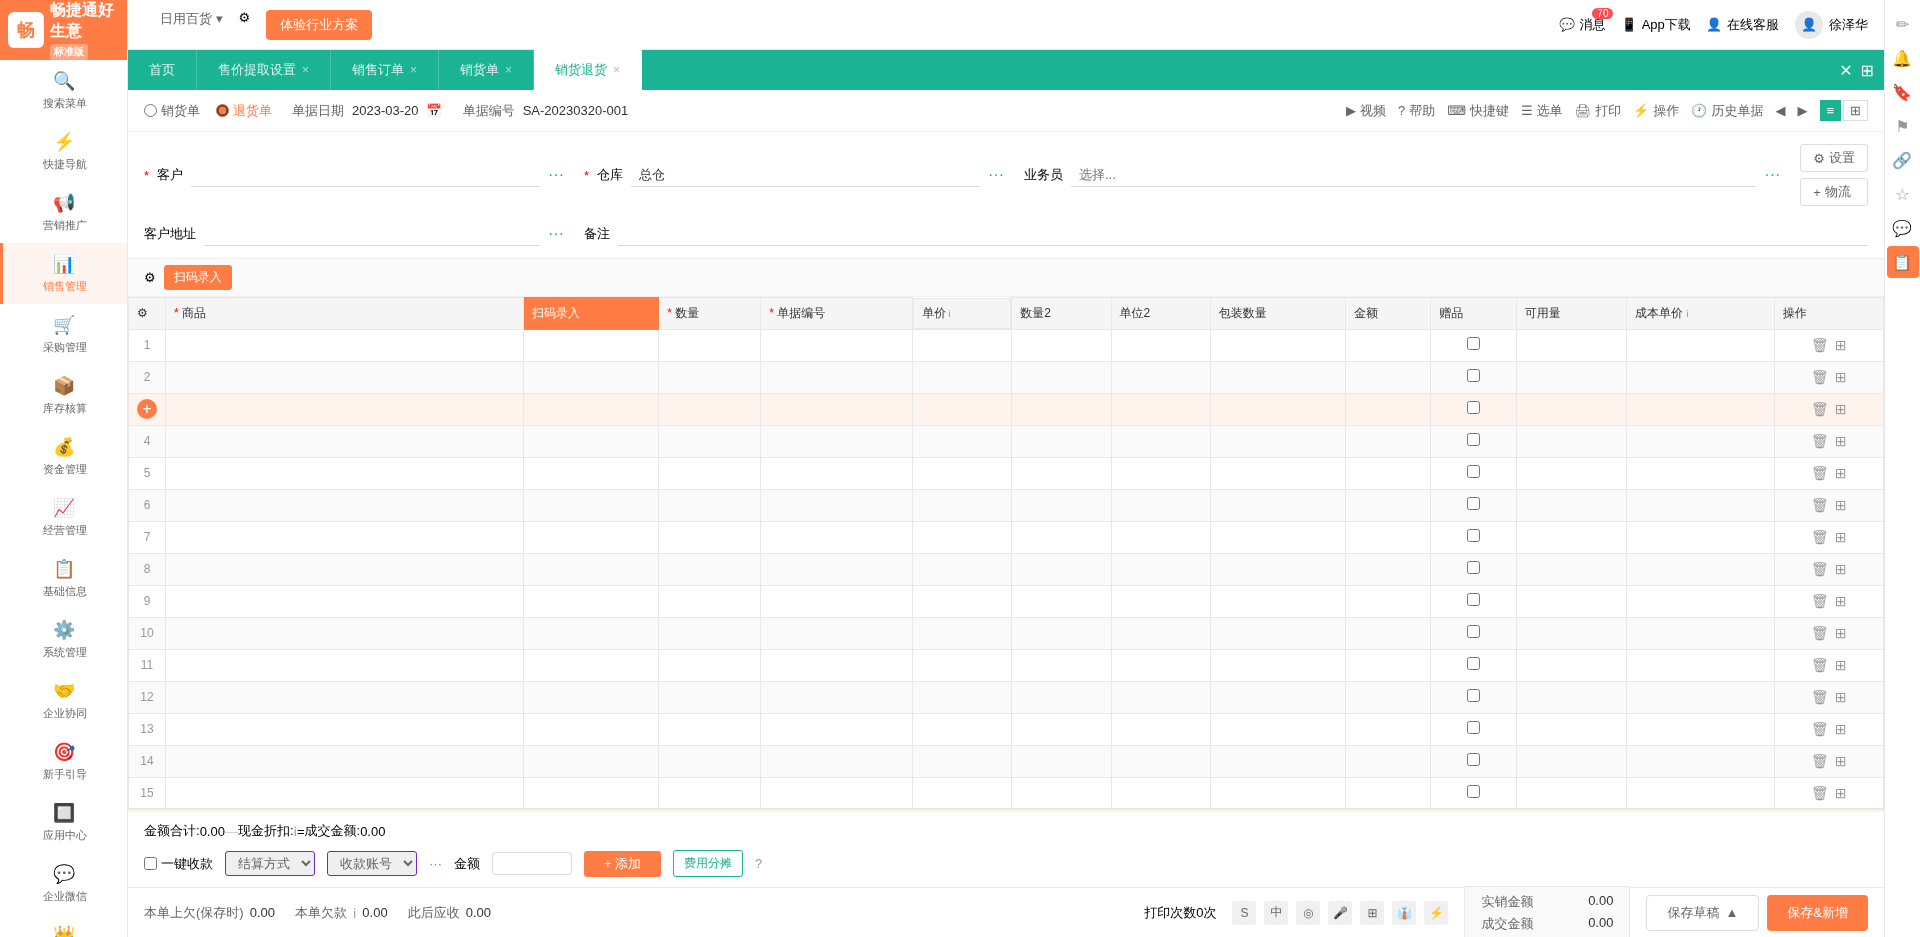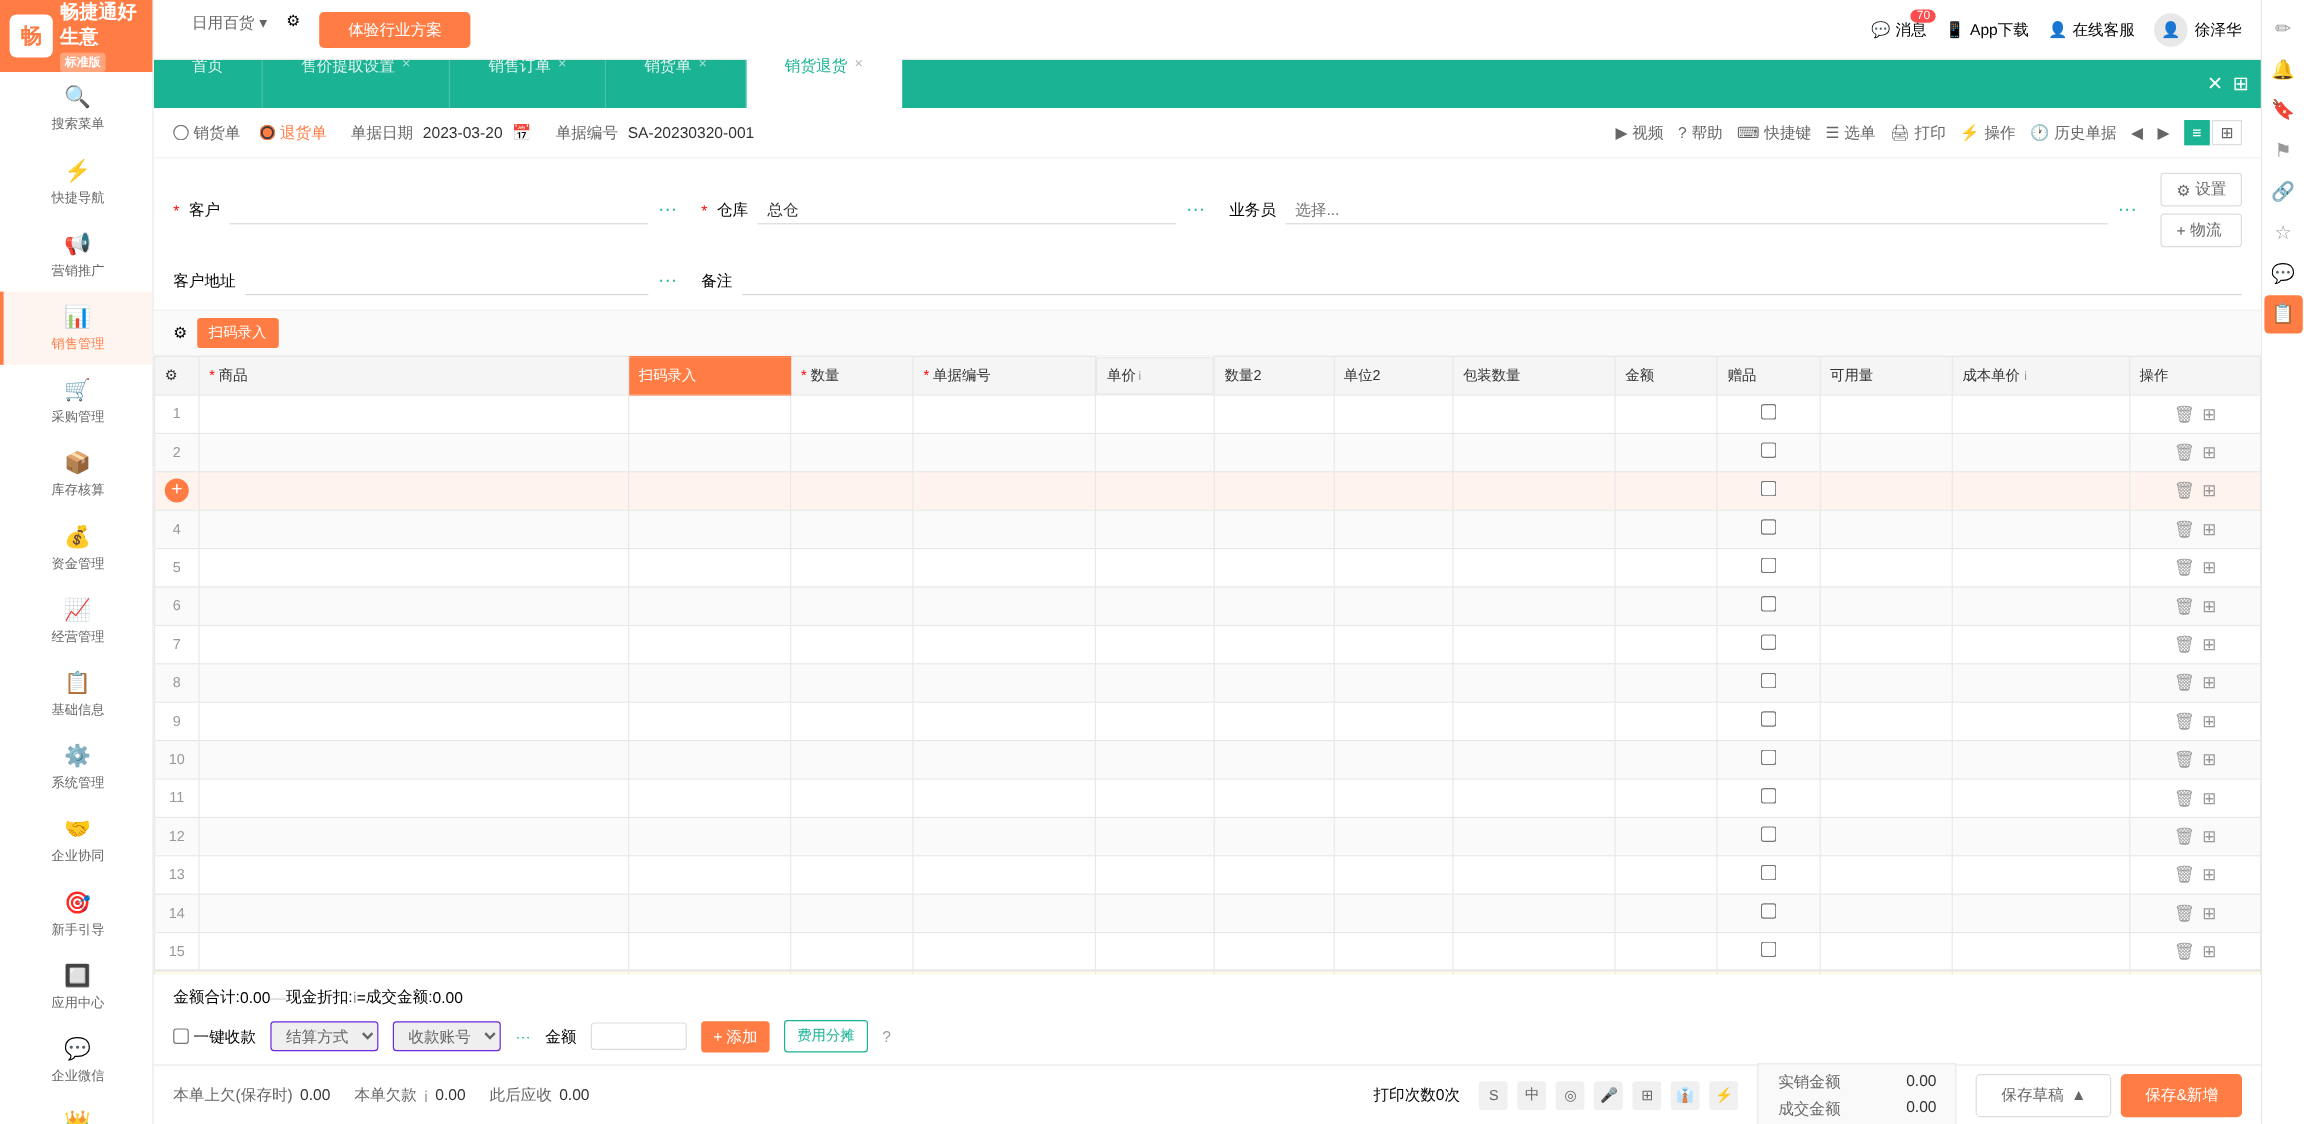--- a/index.html
+++ b/index.html
@@ -16,29 +16,29 @@
     .sidebar-item .si-label { font-size: 11px; text-align: center; }
 
     
     .main { flex: 1; display: flex; flex-direction: column; overflow: hidden; }
     
     
     .topbar { height: 50px; background: #fff; display: flex; align-items: center; padding: 0 16px; border-bottom: 1px solid #e8e8e8; justify-content: space-between; flex-shrink: 0; }
     .topbar-left { display: flex; align-items: flex-start; gap: 16px; margin-left: 16px; }
     .topbar-menu-btn { display: flex; align-items: center; gap: 4px; color: #666; cursor: pointer; font-size: 13px; }
     .topbar-right { display: flex; align-items: center; gap: 16px; }
-    .topbar-exp-btn { background: #ff7d45; color: #fff; border: none; padding: 6px 24px; border-radius: 4px; cursor: pointer; font-size: 13px; }
+    .topbar-exp-btn { background: #ff7d45; color: #fff; border: none; padding: 6px 14px; border-radius: 4px; cursor: pointer; font-size: 13px; }
     .topbar-icon-item { display: flex; align-items: center; gap: 4px; cursor: pointer; position: relative; }
     .badge { background: #ff4d4f; color: #fff; border-radius: 10px; font-size: 10px; padding: 0 5px; min-width: 18px; text-align: center; position: absolute; top: -8px; right: -8px; }
     .topbar-user { display: flex; align-items: center; gap: 6px; cursor: pointer; }
     .user-avatar { width: 28px; height: 28px; background: #e8e8e8; border-radius: 50%; display: flex; align-items: center; justify-content: center; color: #666; }
 
     
     .tabbar { height: 40px; background: #1ab394; display: flex; align-items: center; padding: 0; flex-shrink: 0; position: relative; }
-    .tab { display: flex; padding: 0 32px; height: 48px; color: rgba(255,255,255,0.85); cursor: pointer; gap: 6px; font-size: 13px; border-right: 1px solid rgba(255,255,255,0.2); }
+    .tab { display: flex; align-items: center; padding: 0 21px; height: 48px; color: rgba(255,255,255,0.85); cursor: pointer; gap: 6px; font-size: 13px; border-right: 1px solid rgba(255,255,255,0.2); }
     .tab.active { background: #fff; color: #1ab394; border-radius: 4px 4px 0 0; }
     .tab .tab-close { color: inherit; font-size: 12px; opacity: 0.7; }
     .tab.active .tab-close { color: #999; }
     .tabbar-controls { margin-left: auto; display: flex; align-items: center; padding: 0 10px; gap: 8px; }
     .tabbar-controls span { color: #fff; cursor: pointer; font-size: 16px; }
 
     
     .page-content { flex: 1; background: #fff; overflow-y: auto; display: flex; flex-direction: column; }
     
     
@@ -85,21 +85,21 @@
     .checkbox-cell { text-align: center; }
     
     
     .bottom-section { padding: 10px 16px; border-top: 1px solid #f0f0f0; background: #fff; flex-shrink: 0; }
     .total-row { display: flex; align-items: center; gap: 0; margin-bottom: 10px; font-size: 13px; }
     .total-separator { color: #ccc; }
     .payment-row { display: flex; align-items: center; gap: 12px; }
     .payment-checkbox { display: flex; align-items: center; gap: 4px; cursor: pointer; }
     .payment-select { border: 1px solid #6d28d9; padding: 3px 8px; color: #666; border-radius: 3px; }
     .payment-input { border: 1px solid #ddd; padding: 3px 8px; color: #666; border-radius: 3px; width: 80px; }
-    .add-fee-btn { background: #ff7d45; color: #fff; border: none; padding: 4px 10px; border-radius: 3px; cursor: pointer; font-size: 12px; }
+    .add-fee-btn { background: #ff7d45; color: #fff; border: none; padding: 4px 20px; border-radius: 3px; cursor: pointer; font-size: 12px; }
     .fee-split-btn { background: #fff; border: 1px solid #1ab394; color: #1ab394; padding: 4px 10px; border-radius: 3px; cursor: pointer; font-size: 12px; }
     
     
     .footer-bar { height: 50px; background: #fff; border-top: 1px solid #e8e8e8; display: flex; align-items: center; padding: 0 16px; flex-shrink: 0; gap: 20px; }
     .footer-stat { display: flex; align-items: center; gap: 6px; font-size: 12px; color: #666; }
     .footer-stat .stat-value { color: #333; }
     .footer-actions-right { margin-left: auto; display: flex; align-items: center; gap: 16px; }
     .footer-summary { background: #f9f9f9; border: 1px solid #e8e8e8; padding: 6px 16px; display: flex; flex-direction: column; gap: 4px; }
     .summary-row { display: flex; justify-content: space-between; gap: 20px; font-size: 12px; }
     .summary-label { color: #666; }

